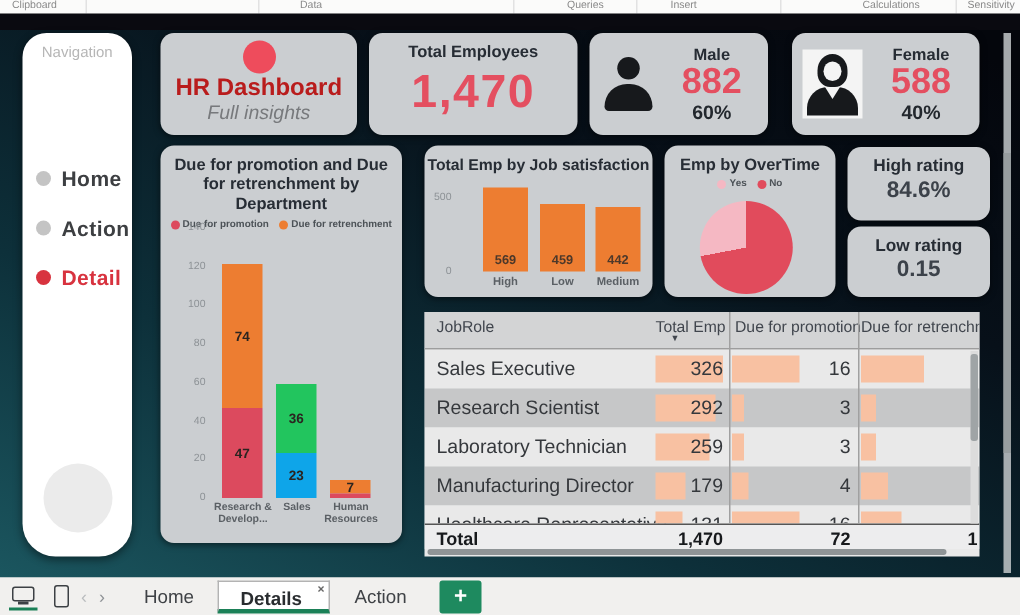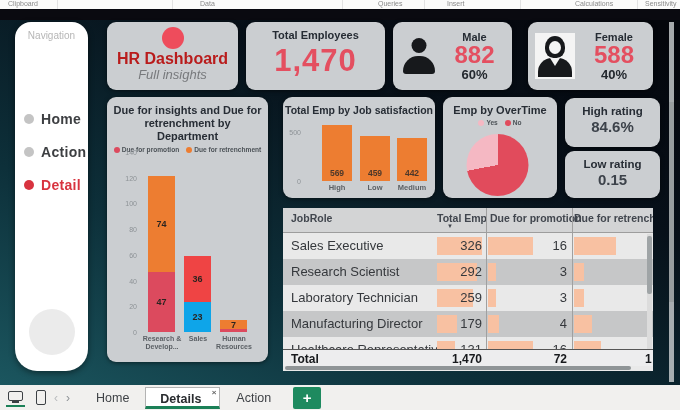--- a/index.html
+++ b/index.html
@@ -90,21 +90,21 @@
   
   .rating-card { left:565px; width:95px; text-align:center; }
   .rate-high { top:78px; height:49px; }
   .rate-low { top:131px; height:47px; }
   .rating-label { font-size:11.5px; font-weight:bold; color:#272d35; padding-top:7px; }
   .rating-value { font-size:15px; font-weight:bold; color:#3c424a; margin-top:1px; }
 
   
   .tbl { position:absolute; left:283px; top:188px; width:370px; height:163px; background:#e9e9e9; overflow:hidden; }
   .tbl-head { position:relative; height:25px; background:#d3d4d5; border-bottom:1px solid #9d9d9d; }
-  .tbl-head .hcell { position:absolute; top:4px; font-size:10.5px; font-weight:bold; color:#41464e; white-space:nowrap; }
+  .tbl-head .hcell { position:absolute; top:4px; font-size:10.5px; font-weight:normal; color:#41464e; white-space:nowrap; }
   .sort-arrow { position:absolute; top:15px; font-size:6px; color:#41464e; }
   .tbl-rows { position:relative; height:116px; overflow:hidden; }
   .tbl-row { position:relative; height:26px; }
   .tbl-row:nth-child(odd) { background:#e9e9e9; }
   .tbl-row:nth-child(even) { background:#c6c7c8; }
   .cell-role { position:absolute; left:8px; top:5px; font-size:13px; color:#35383c; white-space:nowrap; }
   .dbar { position:absolute; top:4px; height:18px; background:#f8c1a2; }
   .cell-num { position:absolute; top:5px; font-size:13px; color:#35383c; text-align:right; }
   .col-line { position:absolute; top:0; width:1px; height:141px; background:#a0a0a0; z-index:3; }
   .tbl-total { position:relative; height:17px; background:#ededee; border-top:1px solid #555; font-weight:bold; }
@@ -203,41 +203,41 @@
         <div class="neck"></div>
     </div>
     <div class="gender-col">
       <div class="gender-label">Female</div>
       <div class="gender-value">588</div>
       <div class="gender-pct">40%</div>
     </div>
   </div>
 
   <div class="card chart1">
-    <div class="chart1-title">Due for insights and Due for retrenchment by Department</div>
+    <div class="chart1-title">Due for promotion and Due for retrenchment by Department</div>
     <div class="legend" id="c1-legend">
         <div class="legend-item"><div class="legend-dot" style="background: rgb(220, 74, 94);"></div>Due for promotion</div>
         <div class="legend-item"><div class="legend-dot" style="background: rgb(237, 125, 49);"></div>Due for retrenchment</div>
       </div>
     <div class="c1-plot" id="c1-plot">
         <div class="c1-ytick" style="top: 180px;">0</div>
         <div class="c1-ytick" style="top: 154.286px;">20</div>
         <div class="c1-ytick" style="top: 128.571px;">40</div>
         <div class="c1-ytick" style="top: 102.857px;">60</div>
         <div class="c1-ytick" style="top: 77.1429px;">80</div>
         <div class="c1-ytick" style="top: 51.4286px;">100</div>
         <div class="c1-ytick" style="top: 25.7143px;">120</div>
         <div class="c1-ytick" style="top: 0px;">140</div>
         <div class="c1-bar" style="left: 7px; width: 27px;">
           <div class="c1-seg" style="height: 60.4286px; background: rgb(220, 74, 94);">47</div>
           <div class="c1-seg" style="height: 95.1429px; background: rgb(237, 125, 49);">74</div>
         </div>
         <div class="c1-bar" style="left: 43px; width: 27px;">
           <div class="c1-seg" style="height: 29.5714px; background: #0ea5e9;">23</div>
-          <div class="c1-seg" style="height: 46.2857px; background: #ef4444;">36</div>
+          <div class="c1-seg" style="height: 46.2857px; background: #22c55e;">36</div>
         </div>
         <div class="c1-bar" style="left: 79px; width: 27px;">
           <div class="c1-seg" style="height: 2.57143px; background: rgb(220, 74, 94);"></div>
           <div class="c1-seg" style="height: 9px; background: rgb(237, 125, 49);">7</div>
         </div>
       </div>
     <div class="c1-xlabels" id="c1-xlabels">
         <div class="c1-xlab" style="left: -1px;">Research &amp; Develop...</div>
         <div class="c1-xlab" style="left: 35px;">Sales</div>
         <div class="c1-xlab" style="left: 71px;">Human Resources</div>

